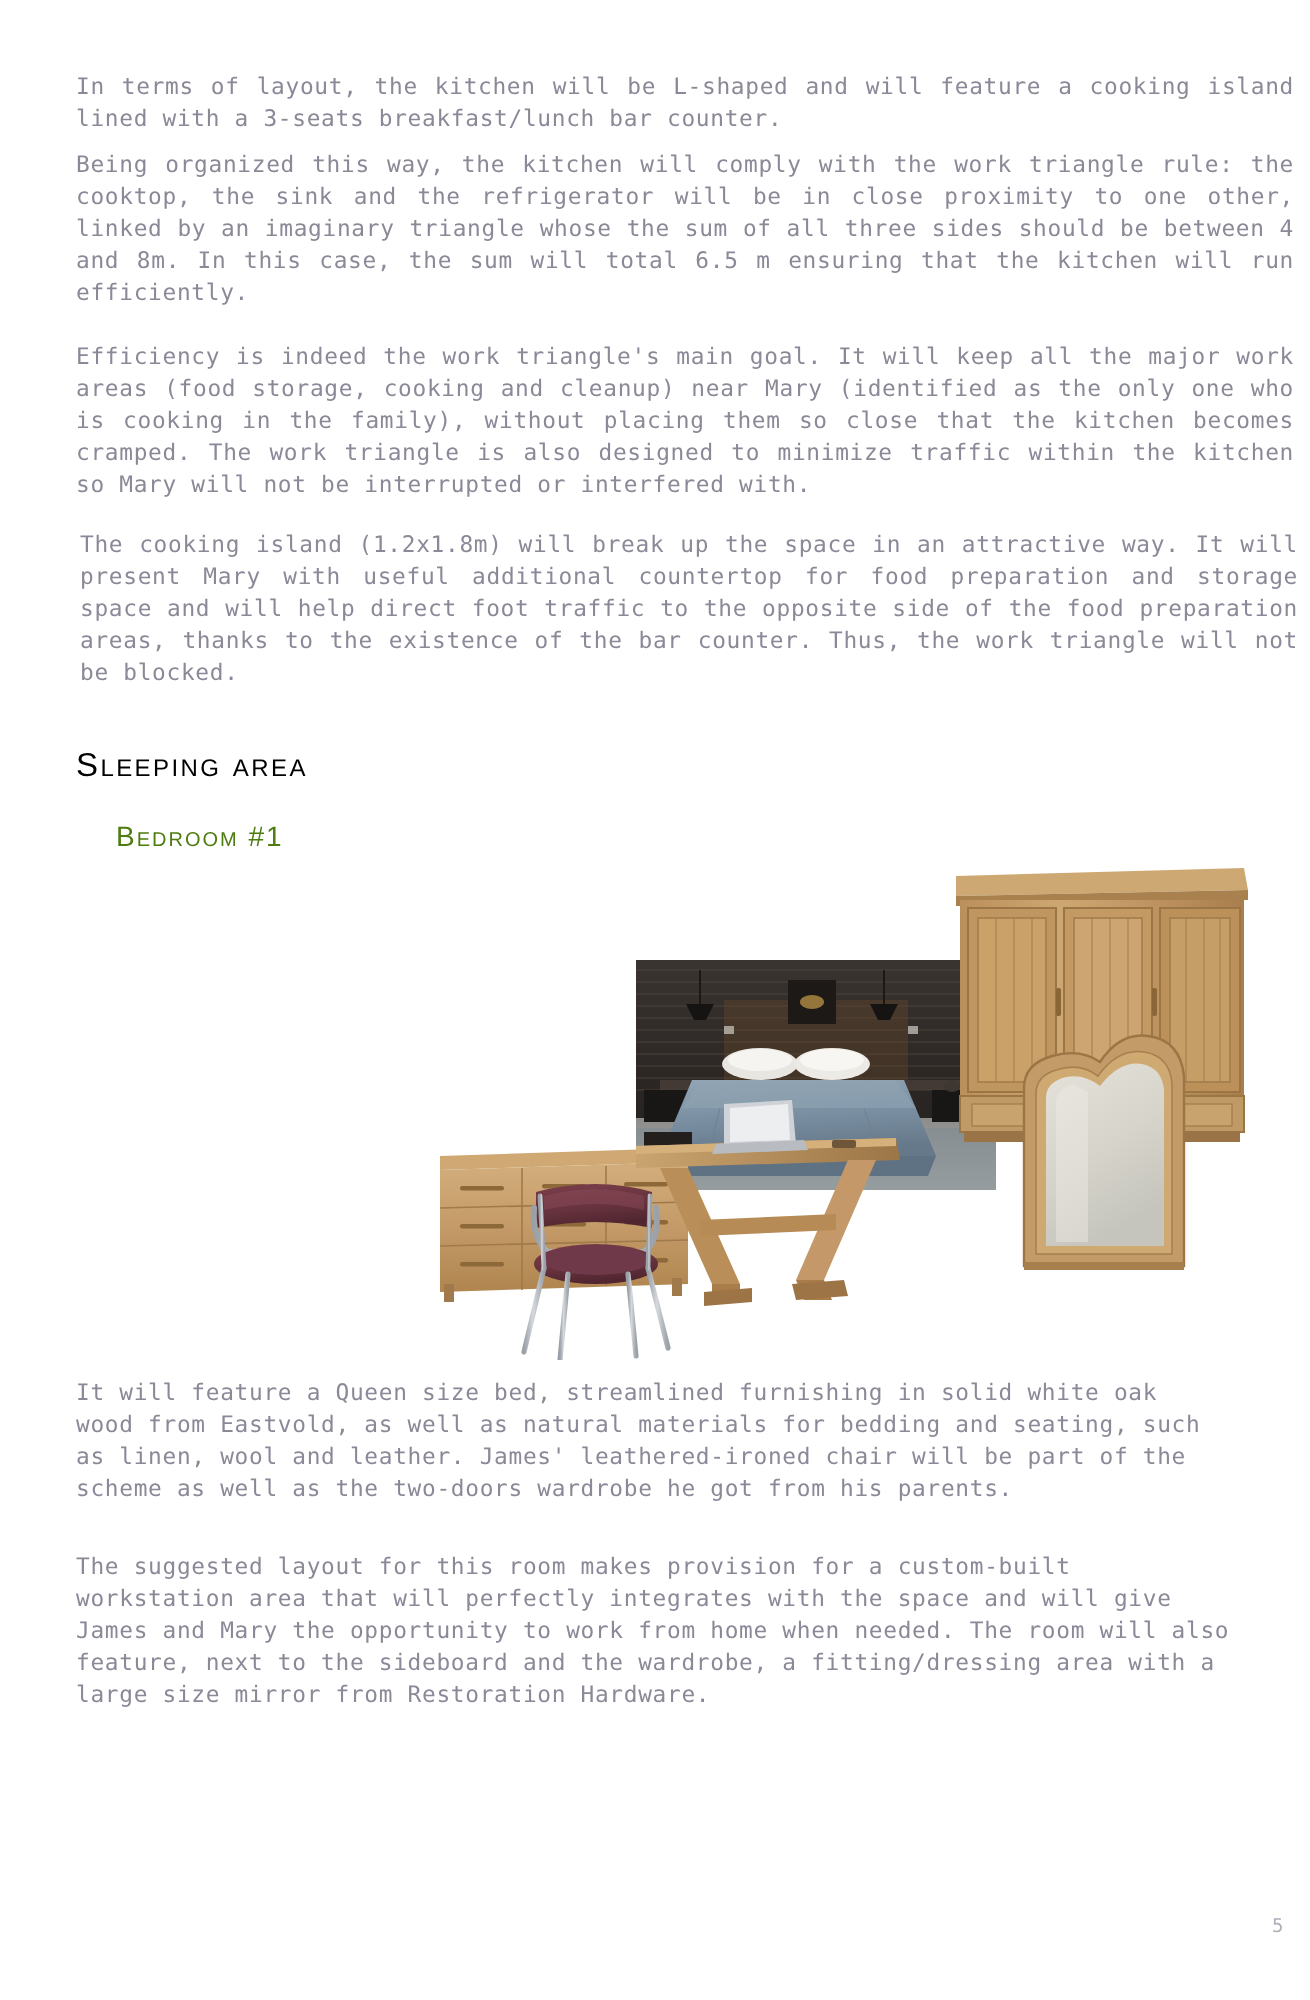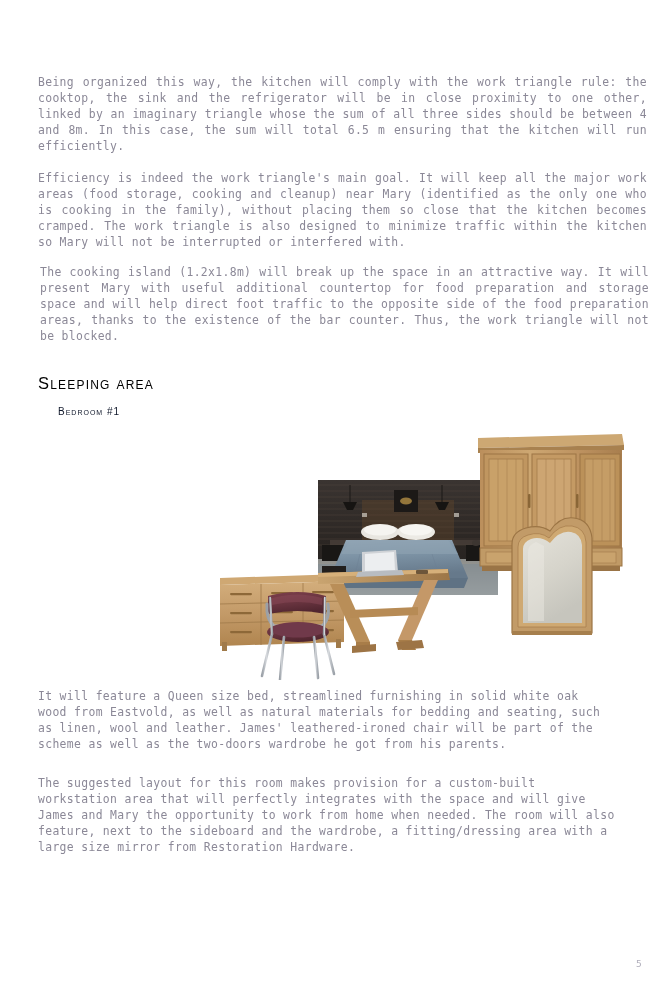--- a/index.html
+++ b/index.html
@@ -62,23 +62,23 @@
     font-weight: 400;
     font-variant: small-caps;
     text-transform: lowercase;
     letter-spacing: 1.2px;
   }
   .h1::first-letter { text-transform: uppercase; }
   .h2 {
     position: absolute;
     left: 58px;
     top: 398px;
-    color: #0f172a;
+    color: #4d7c0f;
     font-family: "Liberation Sans", "DejaVu Sans", sans-serif;
-    font-size: 10px;
+    font-size: 14px;
     font-weight: 400;
     font-variant: small-caps;
     text-transform: lowercase;
     letter-spacing: 1.0px;
   }
   .h2::first-letter { text-transform: uppercase; }
 
   
   .page-num {
     position: absolute;
@@ -97,20 +97,21 @@
     width: 424px;
     height: 252px;
   }
   .collage svg { display: block; }
 </style>
 </head>
 <body>
 
 <div class="page">
 
+  <p class="para p1">In terms of layout, the kitchen will be L-shaped and will feature a cooking island lined with a 3-seats breakfast/lunch bar counter.</p>
 
   <p class="para p2">Being organized this way, the kitchen will comply with the work triangle rule: the cooktop, the sink and the refrigerator will be in close proximity to one other, linked by an imaginary triangle whose the sum of all three sides should be between 4 and 8m. In this case, the sum will total 6.5 m ensuring that the kitchen will run efficiently.</p>
 
   <p class="para p3">Efficiency is indeed the work triangle's main goal. It will keep all the major work areas (food storage, cooking and cleanup) near Mary (identified as the only one who is cooking in the family), without placing them so close that the kitchen becomes cramped. The work triangle is also designed to minimize traffic within the kitchen so Mary will not be interrupted or interfered with.</p>
 
   <p class="para p4">The cooking island (1.2x1.8m) will break up the space in an attractive way. It will present Mary with useful additional countertop for food preparation and storage space and will help direct foot traffic to the opposite side of the food preparation areas, thanks to the existence of the bar counter. Thus, the work triangle will not be blocked.</p>
 
   <h1 class="h1">Sleeping area</h1>
 
   <h2 class="h2">Bedroom #1</h2>

